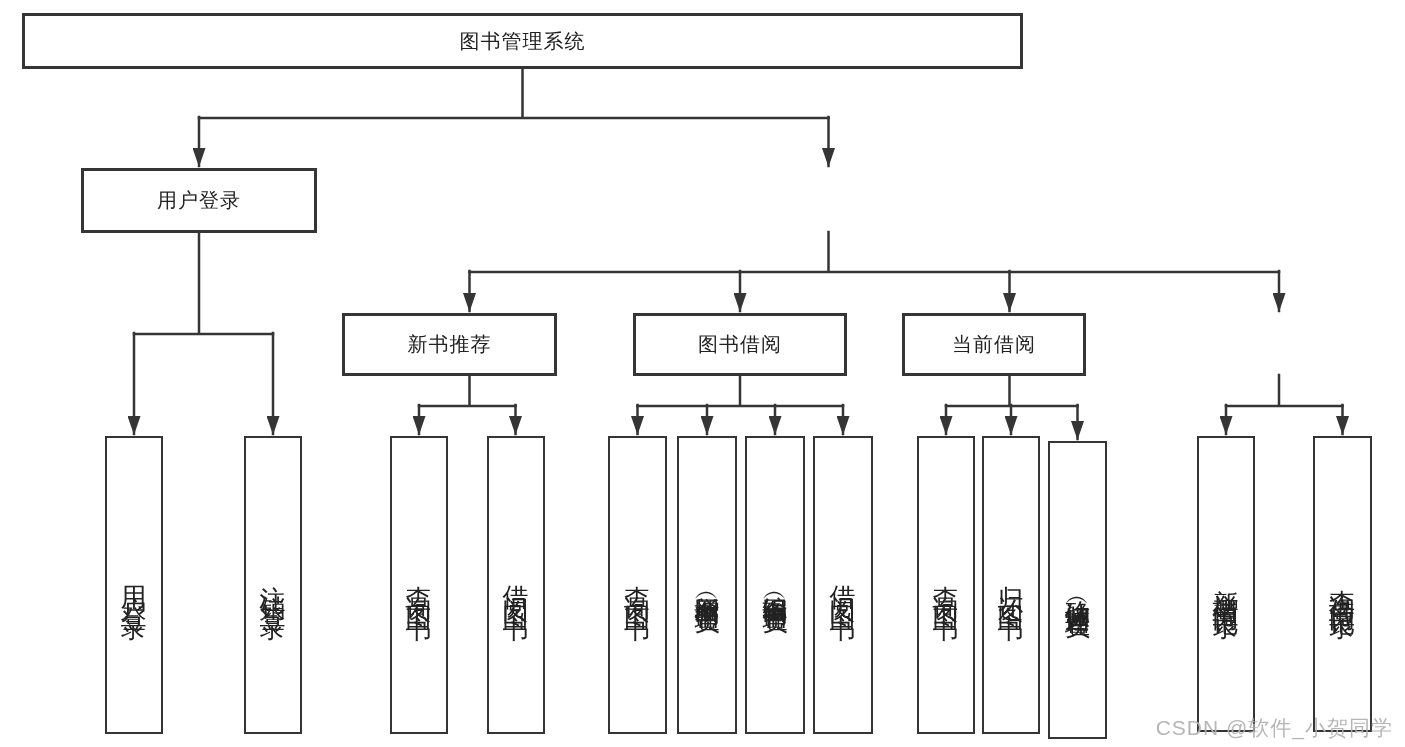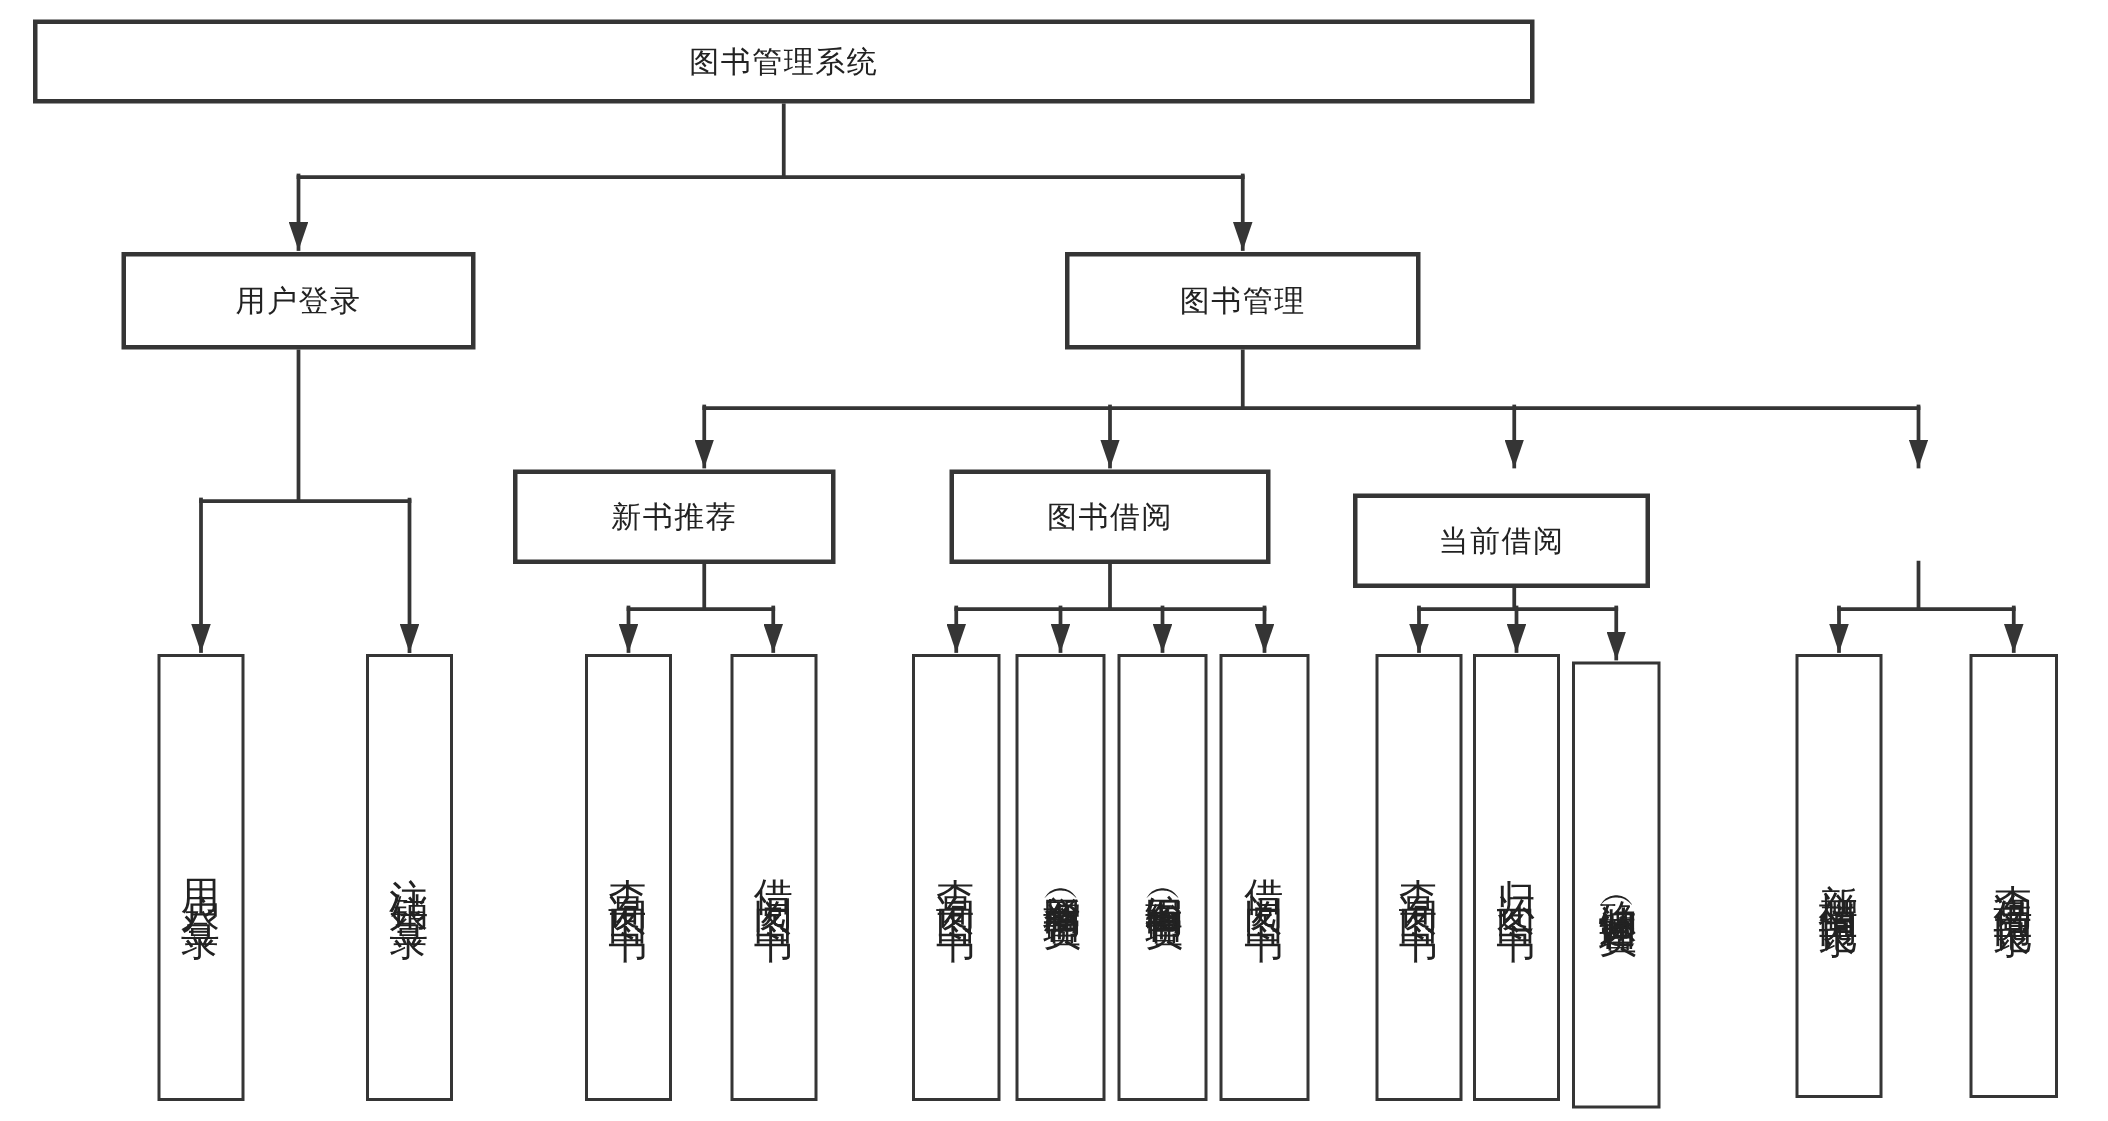--- a/index.html
+++ b/index.html
@@ -77,31 +77,28 @@
     <line class="wire" x1="1342.5" y1="405" x2="1342.5" y2="434" marker-end="url(#arrow)"></line>
   </svg>
 
   <div class="node h-node" style="left:22px;top:13px;width:1001px;height:56px;">
     <span>图书管理系统</span>
   </div>
 
   <div class="node h-node" style="left:81px;top:168px;width:236px;height:65px;">
     <span>用户登录</span>
   </div>
-  <div class="node h-node" style="left:710px;top:168px;width:237px;height:65px;">
-    <span>图书管理</span>
-  </div>
 
   <div class="node h-node" style="left:342px;top:313px;width:215px;height:63px;">
     <span>新书推荐</span>
   </div>
   <div class="node h-node" style="left:633px;top:313px;width:214px;height:63px;">
     <span>图书借阅</span>
   </div>
-  <div class="node h-node" style="left:902px;top:329px;width:198px;height:63px;">
+  <div class="node h-node" style="left:902px;top:313px;width:184px;height:63px;">
     <span>当前借阅</span>
   </div>
 
   <div class="node v-node" style="left:105px;top:436px;width:58px;height:298px;">
     <span class="v-label">用户登录</span>
   </div>
   <div class="node v-node" style="left:244px;top:436px;width:58px;height:298px;">
     <span class="v-label">注销登录</span>
   </div>
 
@@ -135,14 +132,15 @@
     <span class="v-label">确认归还（管理员）</span>
   </div>
 
   <div class="node v-node ls-mid" style="left:1197px;top:436px;width:58px;height:296px;">
     <span class="v-label">新增借阅记录</span>
   </div>
   <div class="node v-node ls-mid" style="left:1313px;top:436px;width:59px;height:296px;">
     <span class="v-label">查询借阅记录</span>
   </div>
 
+  <div id="watermark">CSDN @软件_小贺同学</div>
 
 </div>
 
 </body></html>

